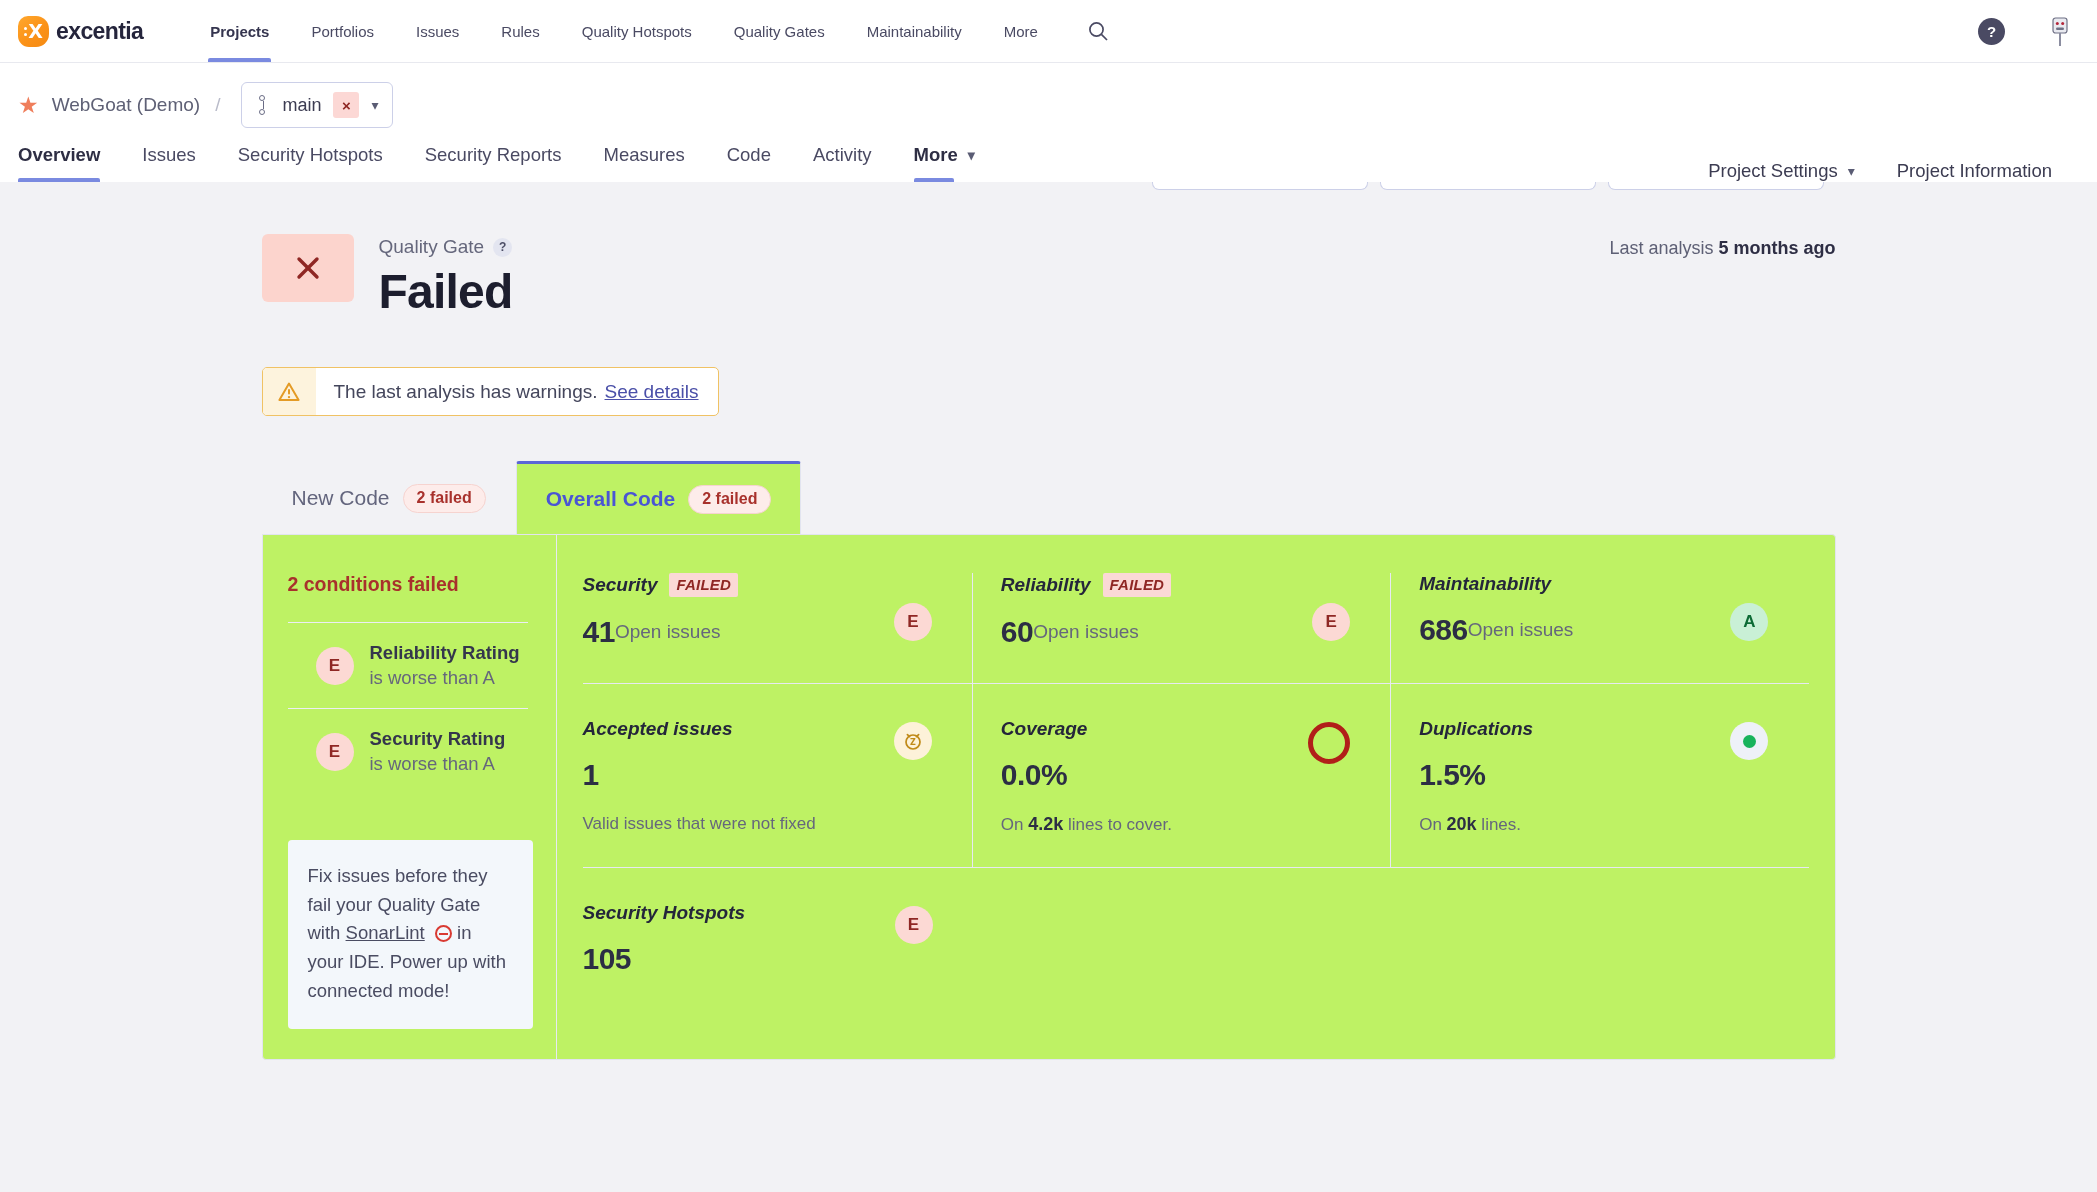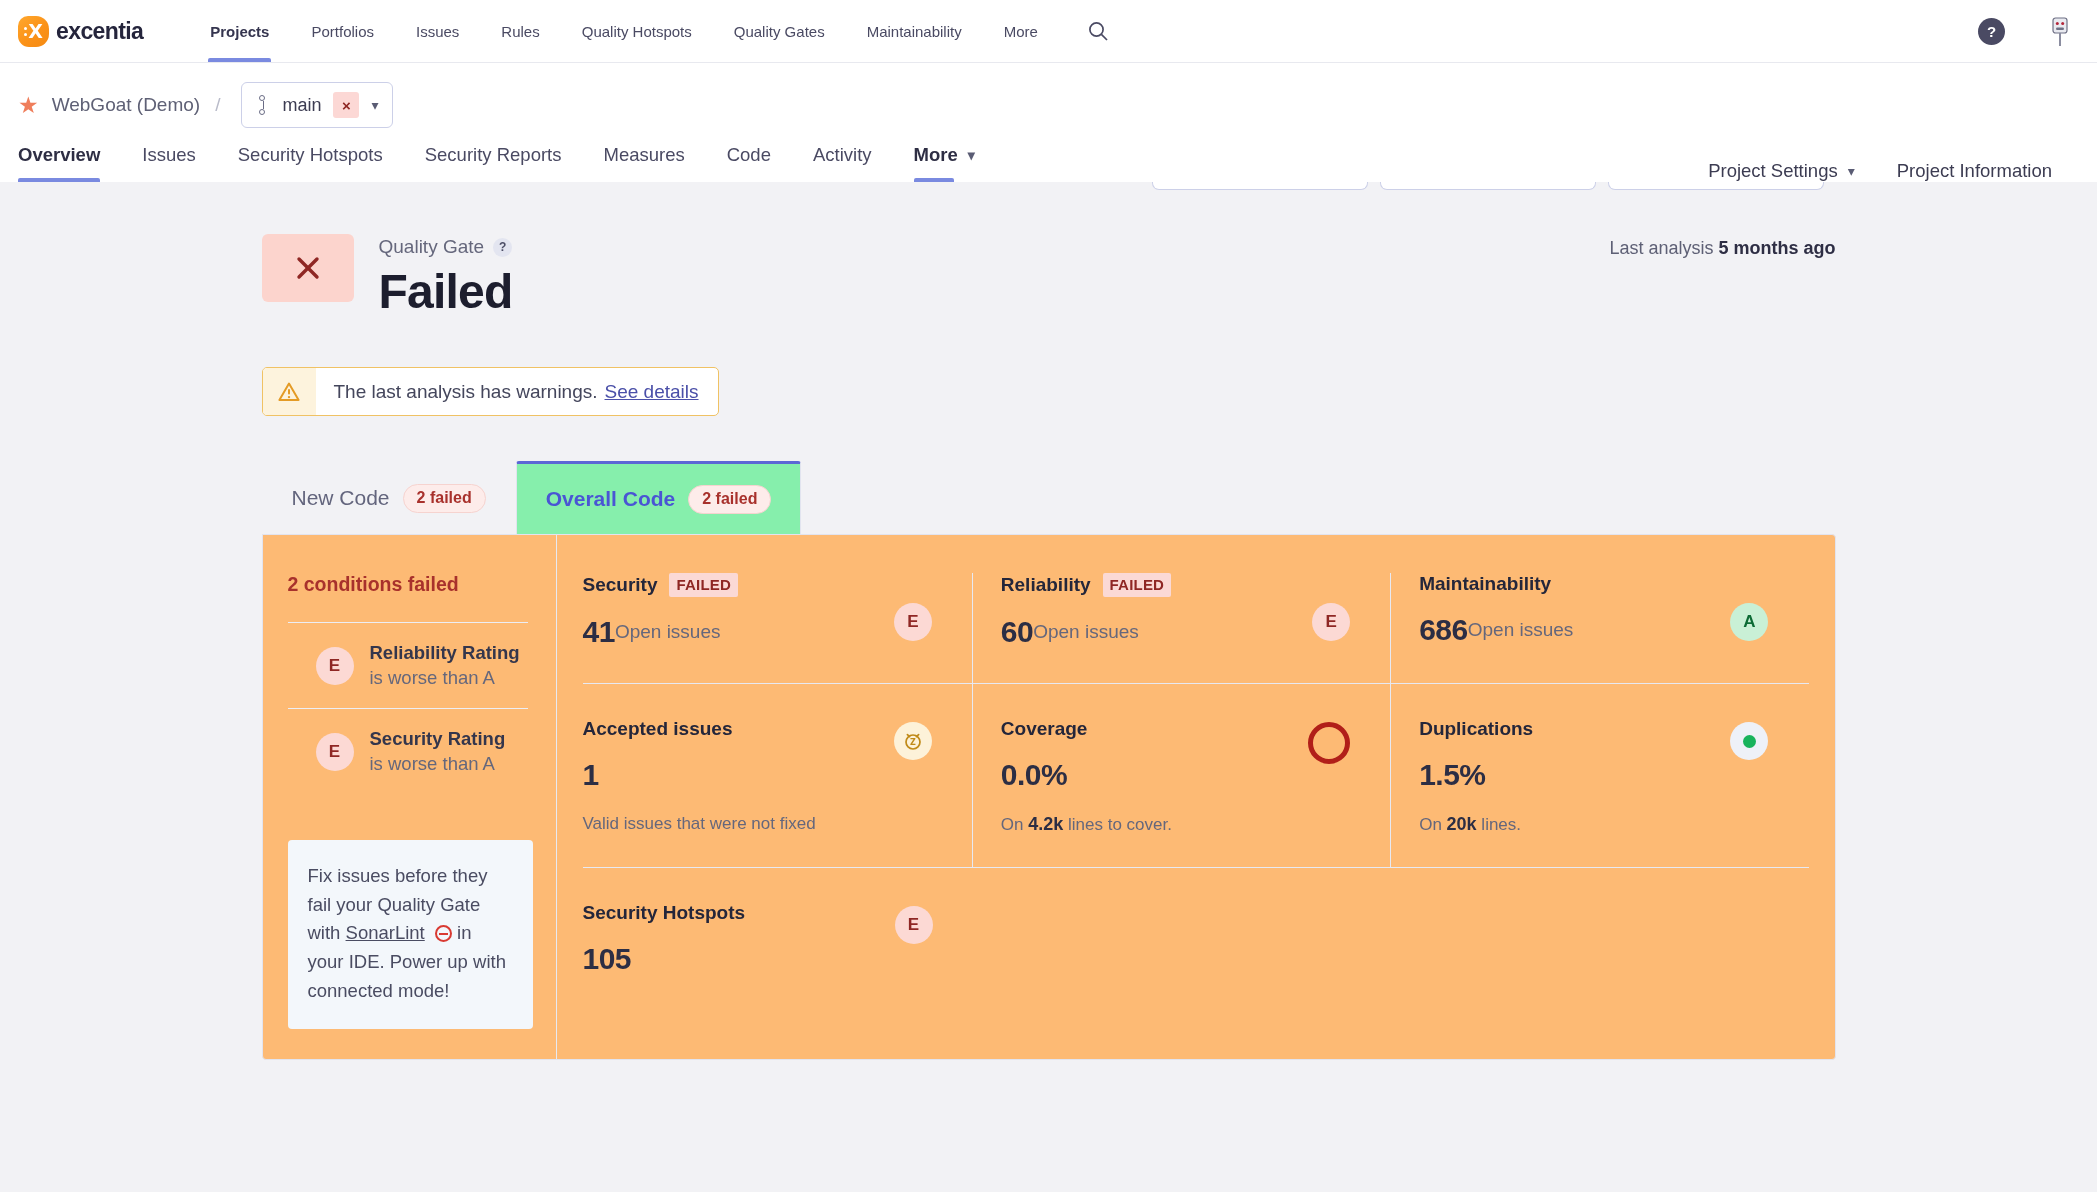--- a/index.html
+++ b/index.html
@@ -224,38 +224,38 @@
     padding: 0 29px;
     font-size: 21px;
     color: #63657d;
     cursor: pointer;
     background: transparent;
     border: 1px solid transparent;
     border-bottom: none;
     border-radius: 3px 3px 0 0;
   }
   .codetab.active {
-    background: #86efac;
+    background: #bef264;
     color: #4a55d4;
     border-color: #e2e4ef;
     border-top: 3px solid #5c67d6;
     font-weight: bold;
   }
   .failpill {
     background: #fdecea; color: #a8312c;
     border: 1px solid #f6d3cf;
     border-radius: 999px;
     padding: 4px 13px 5px;
     font-size: 16px; font-weight: bold;
     white-space: nowrap;
   }
 
   
   .card {
-    background: #fdba74;
+    background: #bef264;
     border: 1px solid #e2e4ef;
     border-radius: 0 4px 4px 4px;
     display: flex;
     min-height: 452px;
   }
   .card-left {
     width: 293px;
     padding: 38px 28px 30px 25px;
     flex: none;
   }
@@ -309,21 +309,21 @@
   .mcell {
     flex: 1;
     padding: 0 24px 0 0;
     position: relative;
     min-height: 108px;
   }
   .mrow > .mcell + .mcell { border-left: 1px solid #e7e9f2; padding-left: 28px; }
   .mrow:first-child .mcell { padding-top: 0; padding-bottom: 34px; }
   .mrow + .mrow .mcell { padding-top: 34px; padding-bottom: 32px; }
 
-  .mhead { display: flex; align-items: center; gap: 12px; }
+  .mhead { display: flex; align-items: center; gap: 12px; font-style: italic; }
   .mtitle { font-size: 19px; font-weight: bold; color: #24263a; }
   .mbadge {
     background: #fbd9d5; color: #8f2724;
     font-size: 15px; font-weight: bold;
     padding: 3px 7px 4px; border-radius: 2px;
     letter-spacing: 0.2px;
   }
   .mvalrow { display: flex; align-items: center; margin-top: 18px; }
   .mval { font-size: 30px; font-weight: bold; color: #2c2e44; letter-spacing: -0.5px; }
   .munit { font-size: 19px; color: #65677c; }

